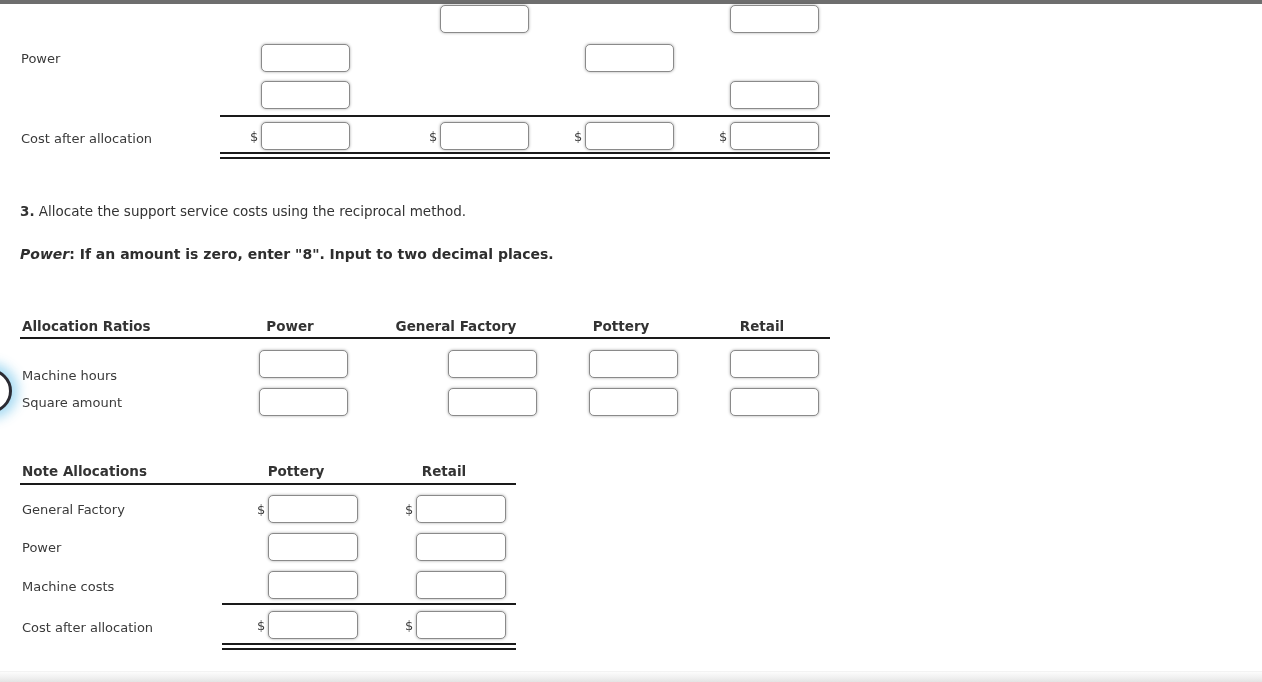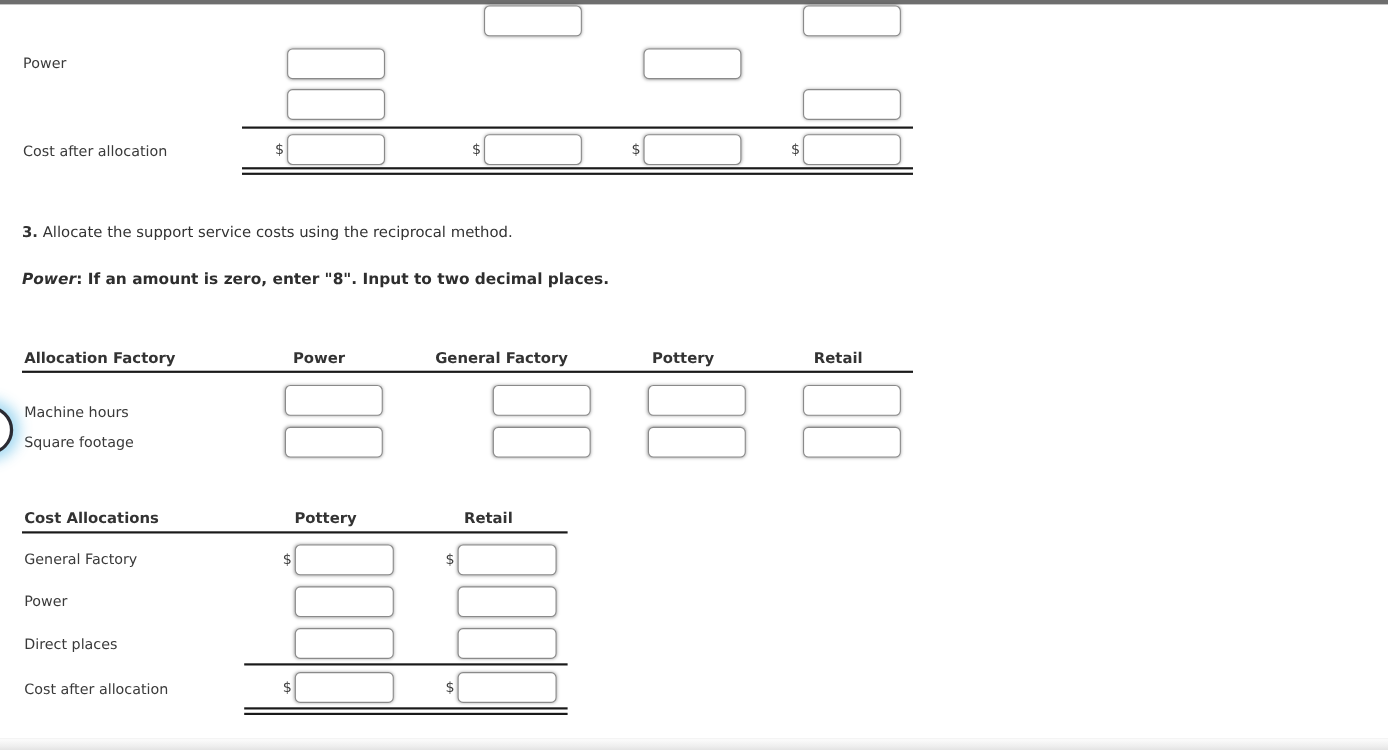--- a/index.html
+++ b/index.html
@@ -69,57 +69,57 @@
 <div class="abs instr" style="left:20px;top:203px;text-align:center;">
   <b>3.</b>
   <span>Allocate the support service costs using the reciprocal method.</span>
 </div>
 
 <div class="abs note" style="left:20px;top:246px;">
   <i>Power</i><span>: If an amount is zero, enter "8". Input to two decimal places.</span>
 </div>
 
 <div>
-  <div class="abs hdr" style="left:22px;top:318px;">Allocation Factory</div>
+  <div class="abs hdr" style="left:22px;top:318px;">Allocation Ratios</div>
   <div class="abs hdr hdr-c" style="left:290px;top:318px;">Power</div>
   <div class="abs hdr hdr-c" style="left:456px;top:318px;">General Factory</div>
   <div class="abs hdr hdr-c" style="left:621px;top:318px;">Pottery</div>
   <div class="abs hdr hdr-c" style="left:762px;top:318px;">Retail</div>
   <div class="rule" style="left:20px;top:337px;width:810px;"></div>
 
   <div class="abs lbl" style="left:22px;top:357px;margin-top:11px;">Machine hours</div>
   <input class="ibox" style="left: 259px; top: 350px;">
   <input class="ibox" style="left: 448px; top: 350px;">
   <input class="ibox" style="left: 589px; top: 350px;">
   <input class="ibox" style="left: 730px; top: 350px;">
 
-  <div class="abs lbl" style="left:22px;top:395px;">Square footage</div>
+  <div class="abs lbl" style="left:22px;top:395px;">Square amount</div>
   <input class="ibox" style="left: 259px; top: 388px;">
   <input class="ibox" style="left: 448px; top: 388px;">
   <input class="ibox" style="left: 589px; top: 388px;">
   <input class="ibox" style="left: 730px; top: 388px;">
 </div>
 
 <div>
-  <div class="abs hdr" style="left:22px;top:463px;">Cost Allocations</div>
+  <div class="abs hdr" style="left:22px;top:463px;">Note Allocations</div>
   <div class="abs hdr hdr-c" style="left:296px;top:463px;">Pottery</div>
   <div class="abs hdr hdr-c" style="left:444px;top:463px;">Retail</div>
   <div class="rule" style="left:20px;top:483px;width:496px;"></div>
 
   <div class="abs lbl" style="left:22px;top:502px;">General Factory</div>
   <span class="cur" style="left:257px;top:502px;">$</span>
   <input class="ibox" style="left: 268px; top: 495px; width: 90px;">
   <span class="cur" style="left:405px;top:502px;">$</span>
   <input class="ibox" style="left: 416px; top: 495px; width: 90px;">
 
   <div class="abs lbl" style="left:22px;top:540px;">Power</div>
   <input class="ibox" style="left: 268px; top: 533px; width: 90px;">
   <input class="ibox" style="left: 416px; top: 533px; width: 90px;">
 
-  <div class="abs lbl" style="left:22px;top:579px;">Direct places</div>
+  <div class="abs lbl" style="left:22px;top:579px;">Machine costs</div>
   <input class="ibox" style="left: 268px; top: 571px; width: 90px;">
   <input class="ibox" style="left: 416px; top: 571px; width: 90px;">
 
   <div class="rule" style="left:222px;top:603px;width:294px;"></div>
 
   <div class="abs lbl" style="left:22px;top:620px;">Cost after allocation</div>
   <span class="cur" style="left:257px;top:618px;">$</span>
   <input class="ibox" style="left: 268px; top: 611px; width: 90px;">
   <span class="cur" style="left:405px;top:618px;">$</span>
   <input class="ibox" style="left: 416px; top: 611px; width: 90px;">

